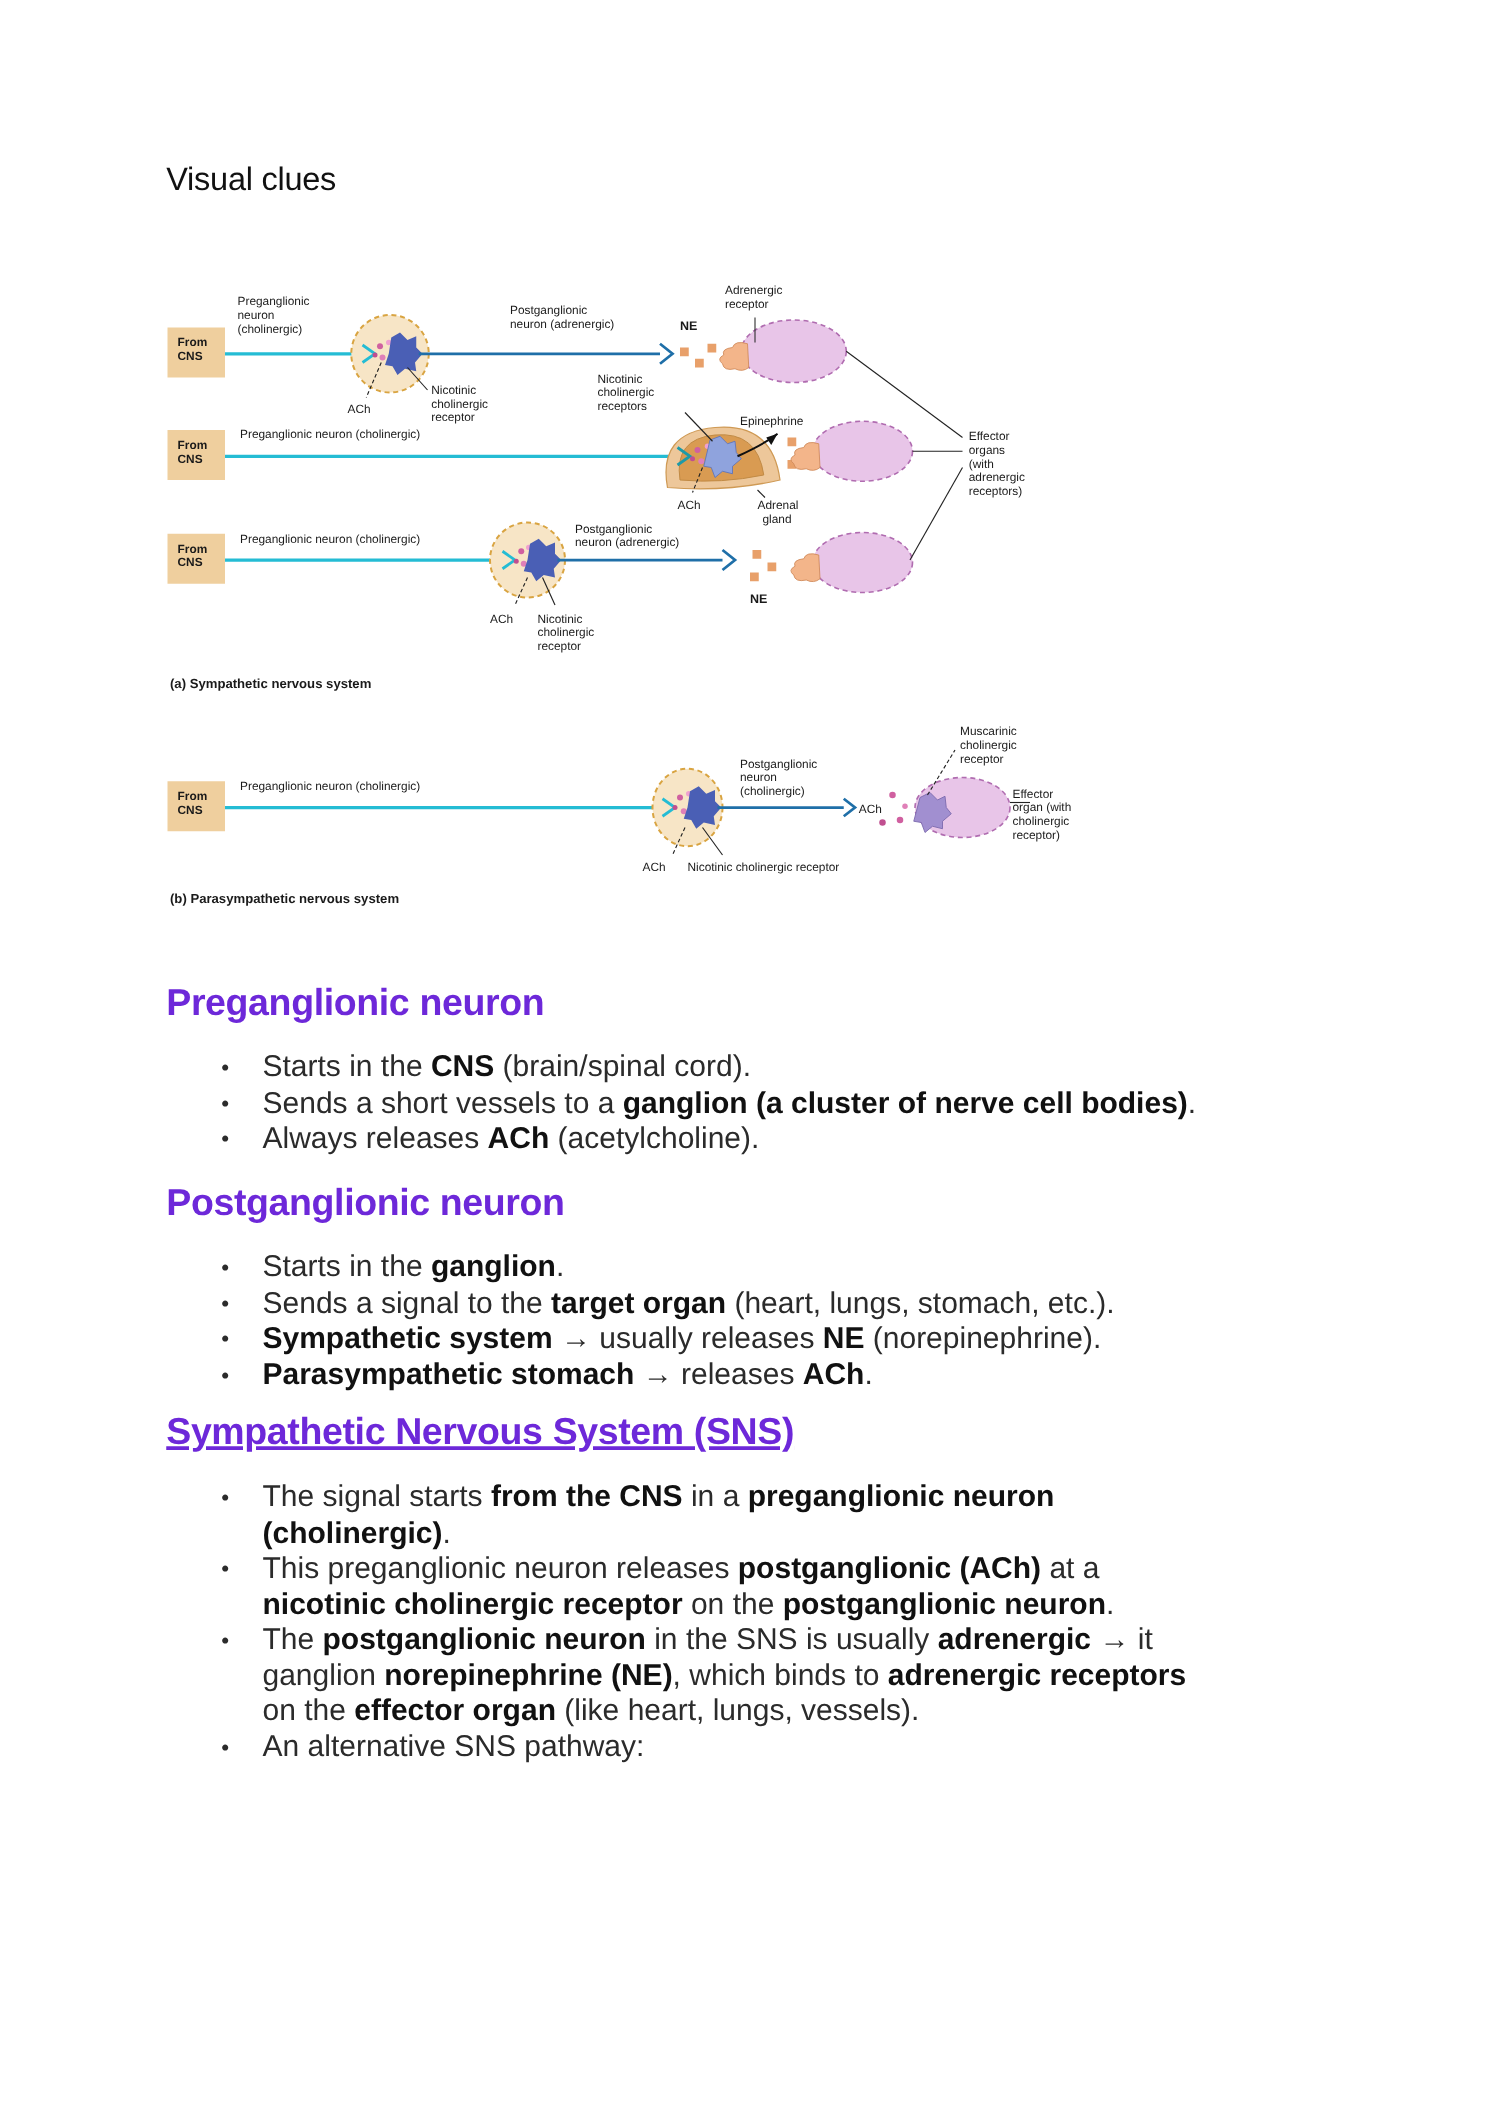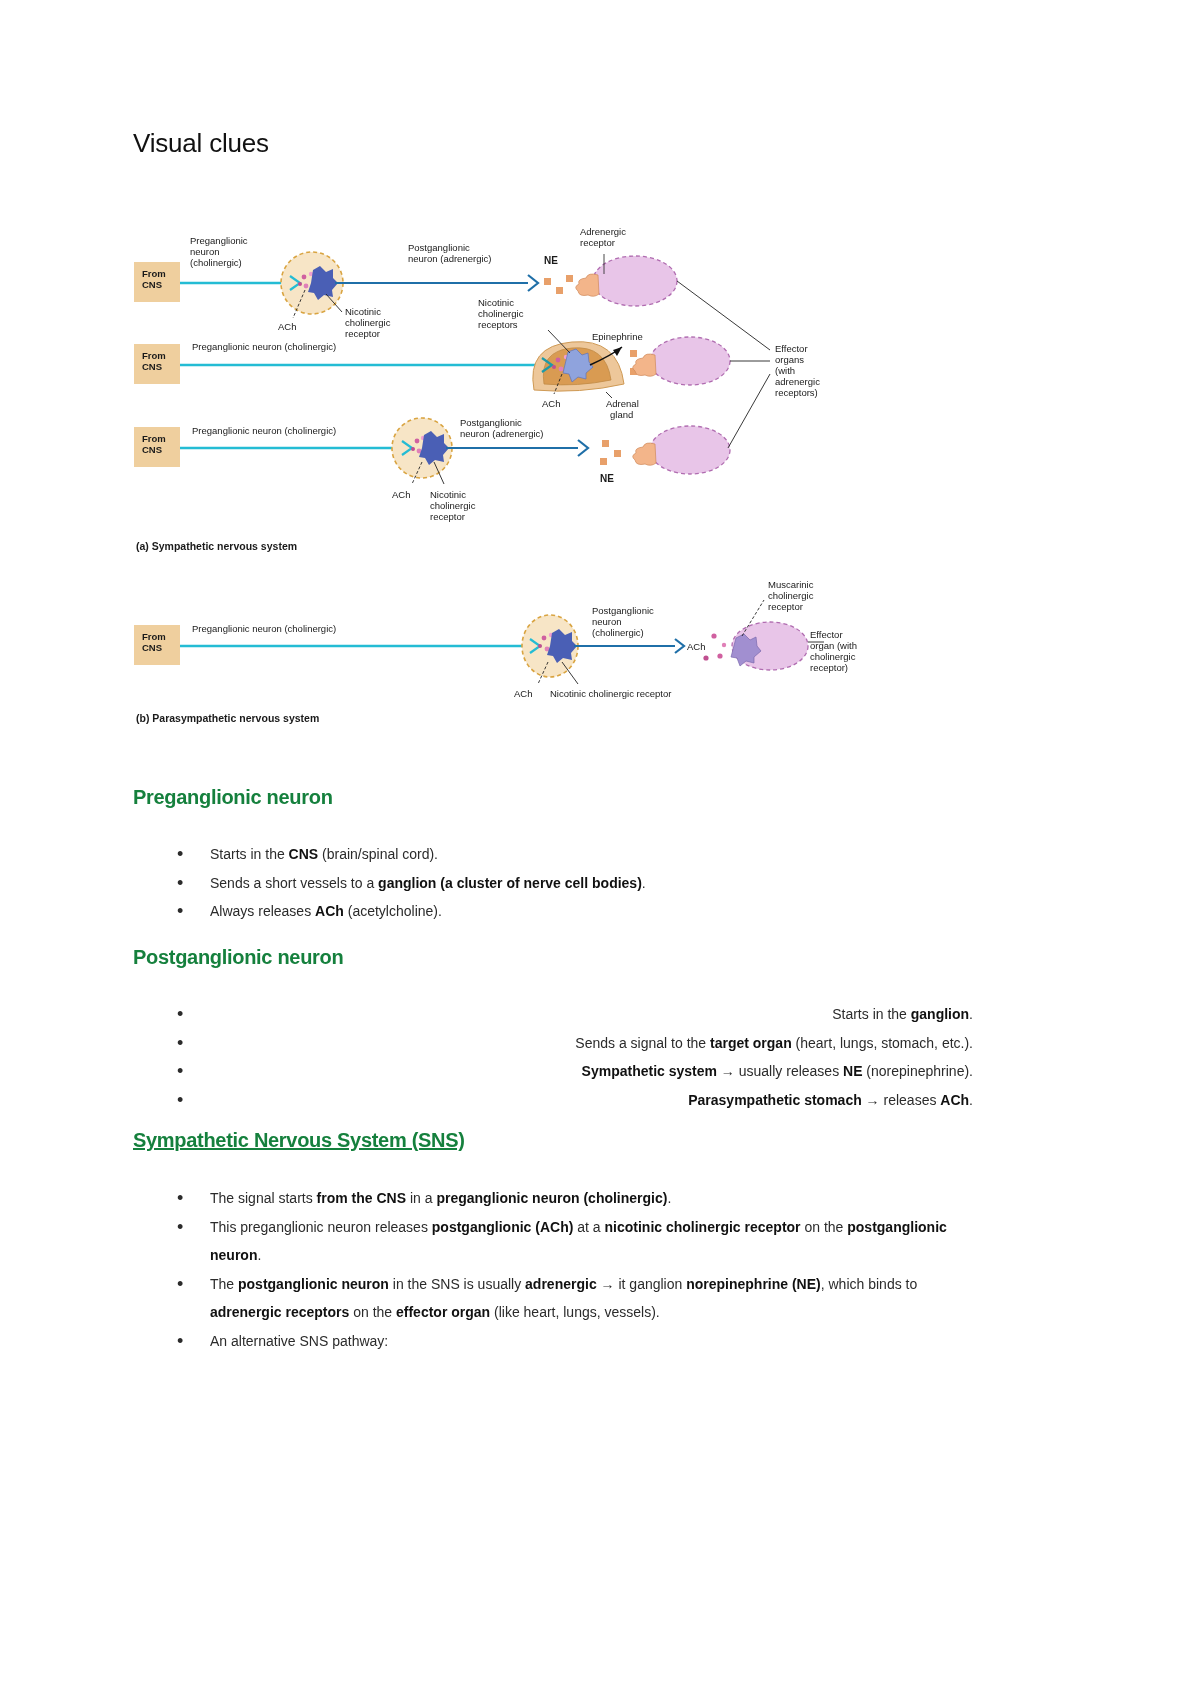--- a/index.html
+++ b/index.html
@@ -19,41 +19,41 @@
     font-size:26px; font-weight:normal; letter-spacing:-0.2px; color:#111;
   }
 
   
   .figure { position:absolute; left:130px; top:222px; width:730px; height:510px; }
   .fig-svg { display:block; }
 
   
   h2.sec {
     position:absolute; left:133px; margin:0;
-    font-size:20px; font-weight:bold; color:#15803d; letter-spacing:-0.3px;
+    font-size:30px; font-weight:bold; color:#6d28d9; letter-spacing:-0.3px;
   }
   ul.bul {
     position:absolute; left:133px; margin:0; padding:0 0 0 44px;
     list-style:none; width:840px;
   }
   ul.bul li {
     position:relative;
-    font-size:14px; line-height:28.5px; color:#2b2b2b;
+    font-size:24px; line-height:28.5px; color:#2b2b2b;
     margin-bottom:0px; padding-left:33px;
   }
   ul.bul li::before {
     content:"\2022"; position:absolute; left:0; top:0;
     font-size:18px; color:#2b2b2b;
   }
   b { font-weight:bold; color:#111; }
 
   #h-pre  { top:786px; }
   #l-pre  { top:840px; }
   #h-post { top:946px; }
-  #l-post { top:1000px;text-align:right; }
+  #l-post { top:1000px; }
   #h-sns  { top:1129px;text-decoration:underline; }
   #l-sns  { top:1184px; }
 
   
   .ftxt { font-family:"Liberation Sans", sans-serif; fill:#1a1a1a; }
 </style>
 </head>
 <body>
 
 <div class="page">

